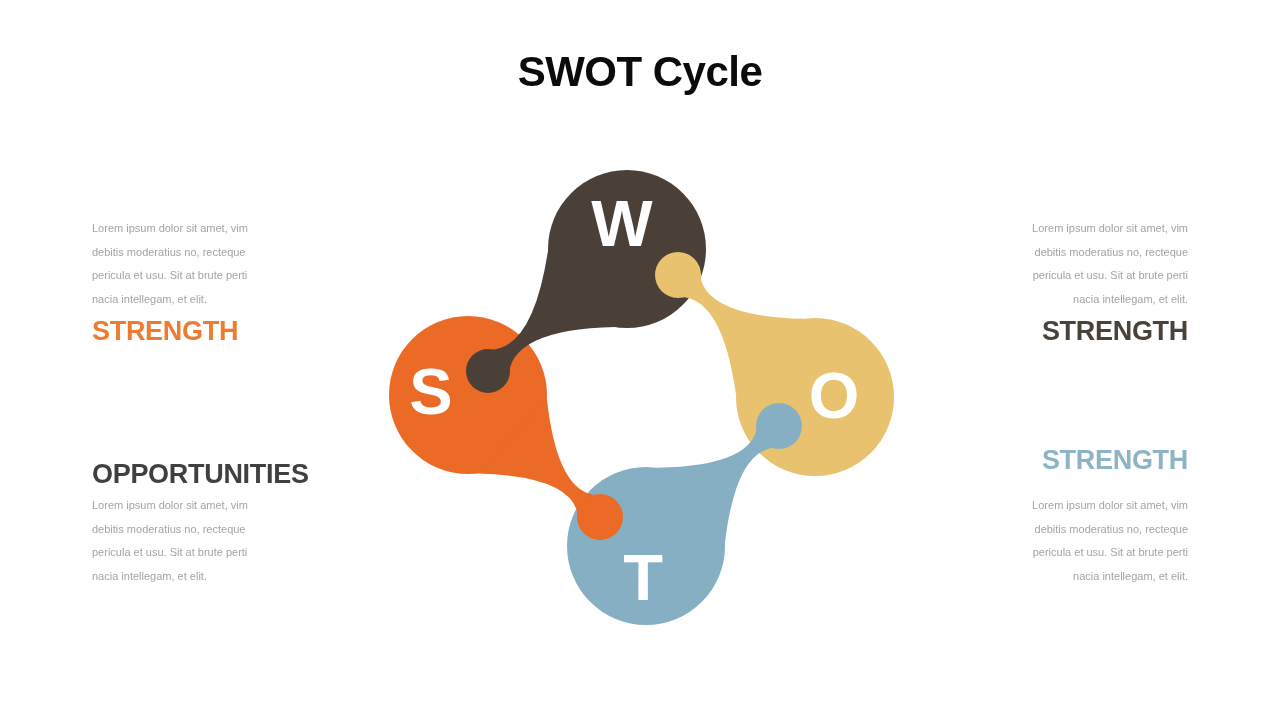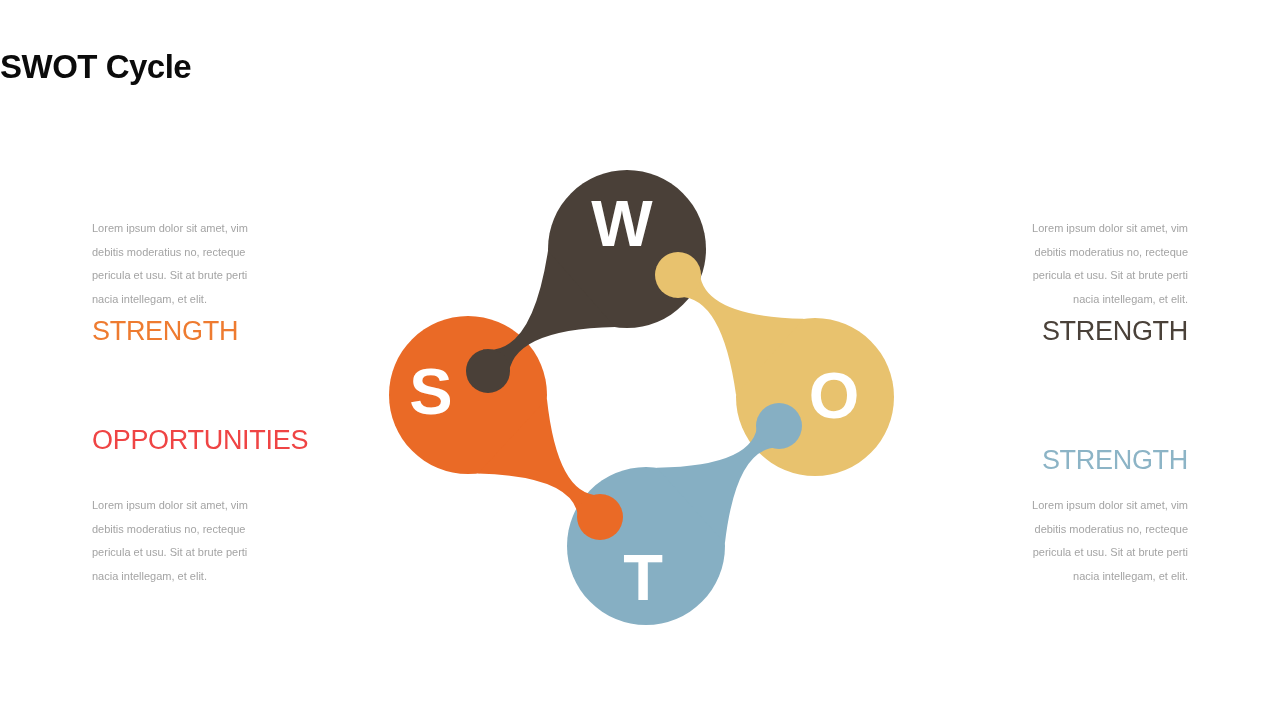--- a/index.html
+++ b/index.html
@@ -1,22 +1,22 @@
 <!DOCTYPE html>
 <html><head>
 <meta charset="utf-8">
 <style>
   html,body{margin:0;padding:0;background:#ffffff;}
   body{width:1280px;height:720px;overflow:hidden;font-family:"Liberation Sans",sans-serif;position:relative;}
   .slide{position:absolute;left:0;top:0;width:1280px;height:720px;background:#ffffff;}
-  .title{position:absolute;left:0;right:0;top:48px;margin:0;
-         font-size:33px;font-weight:700;color:#0b0b0b;letter-spacing:-0.5px;}
+  .title{position:absolute;left:0;right:0;top:48px;margin:0;text-align:center;
+         font-size:42px;font-weight:700;color:#0b0b0b;letter-spacing:-0.5px;}
   .para{position:absolute;width:276px;font-size:11px;line-height:23.5px;color:#a4a4a4;
         white-space:pre-line;}
-  .head{position:absolute;width:276px;font-size:27px;font-weight:400;line-height:29px;
+  .head{position:absolute;width:276px;font-size:27px;font-weight:700;line-height:29px;
         letter-spacing:-0.3px;}
   .alignL{text-align:left;}
   .alignR{text-align:right;}
   .posL{left:92px;}
   .posR{right:92px;}
   .diagram-svg{position:absolute;left:0;top:0;}
   .node-letter{font-family:"Liberation Sans",sans-serif;font-weight:700;font-size:65px;
                fill:#ffffff;text-anchor:middle;dominant-baseline:central;}
 </style>
 </head>
@@ -25,21 +25,21 @@
 <div class="slide">
 
   <h1 class="title">SWOT Cycle</h1>
 
   <div class="para alignL posL" style="top:217px;">Lorem ipsum dolor sit amet, vim
 debitis moderatius no, recteque
 pericula et usu. Sit at brute perti
 nacia intellegam, et elit.</div>
   <div class="head alignL posL" style="top: 317px; color: rgb(238, 123, 48);">STRENGTH</div>
 
-  <div class="head alignL posL" style="top: 426px; color: #ef4444;">OPPORTUNITIES</div>
+  <div class="head alignL posL" style="top: 460px; color: #404040;">OPPORTUNITIES</div>
   <div class="para alignL posL" style="top:494px;">Lorem ipsum dolor sit amet, vim
 debitis moderatius no, recteque
 pericula et usu. Sit at brute perti
 nacia intellegam, et elit.</div>
 
   <div class="para alignR posR" style="top:217px;">Lorem ipsum dolor sit amet, vim
 debitis moderatius no, recteque
 pericula et usu. Sit at brute perti
 nacia intellegam, et elit.</div>
   <div class="head alignR posR" style="top: 317px; color: rgb(74, 65, 57);">STRENGTH</div>

